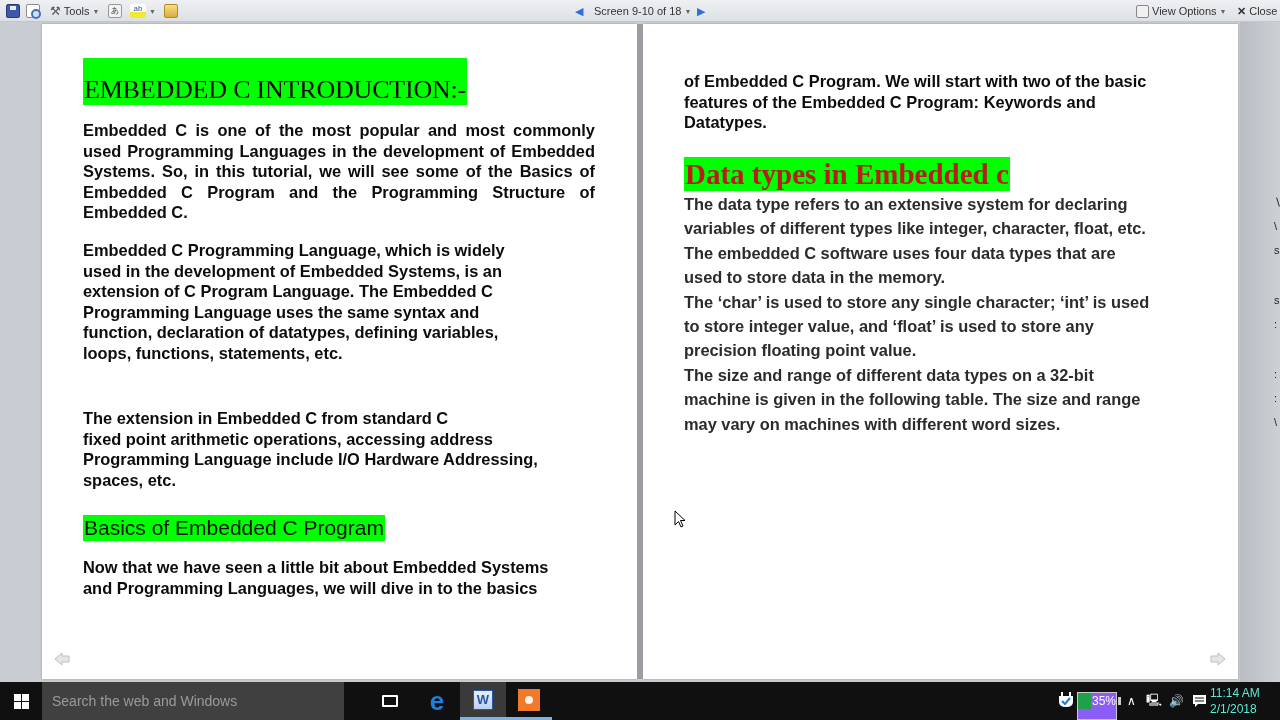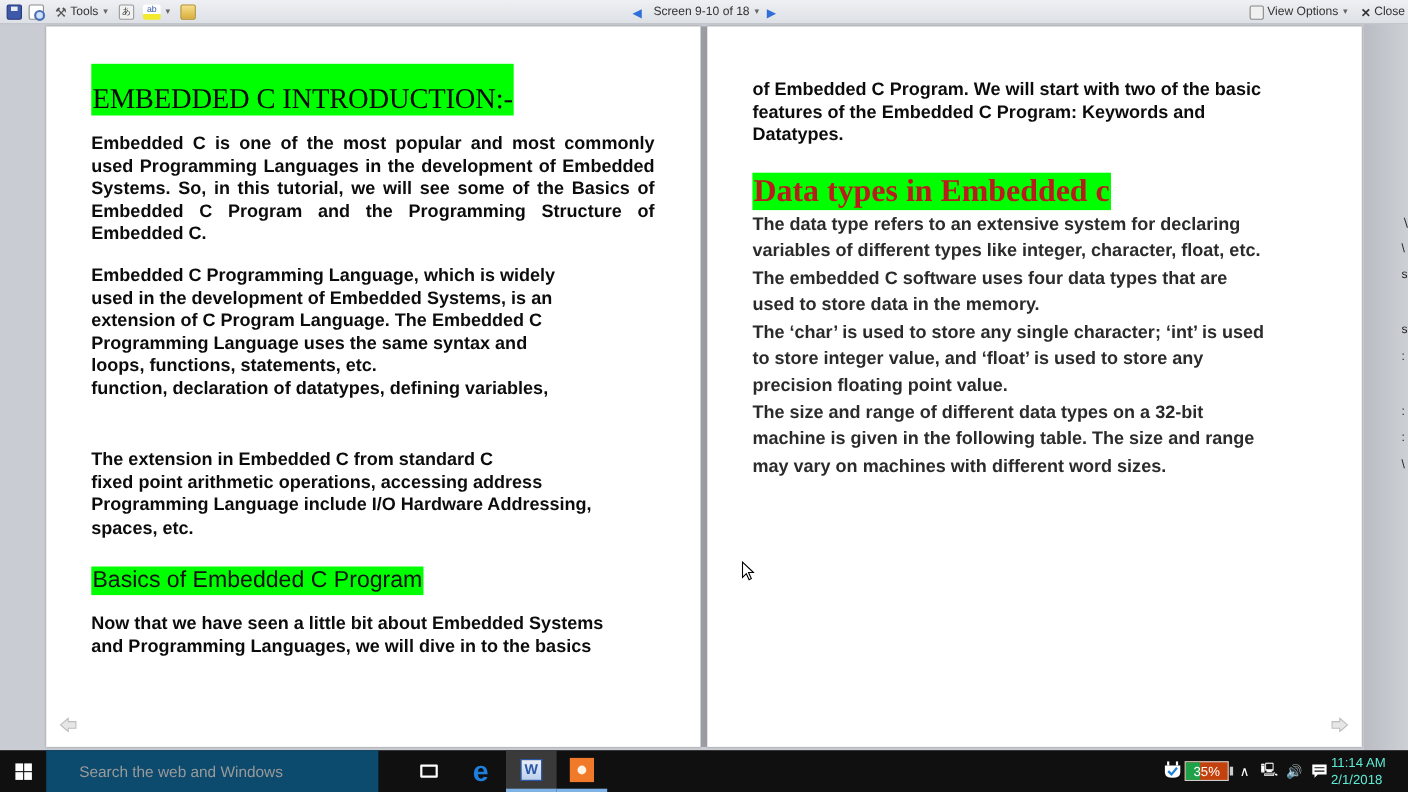--- a/index.html
+++ b/index.html
@@ -45,32 +45,32 @@
   .arrow-left { left: 54px; top: 652px; }
   .arrow-right { left: 1210px; top: 652px; }
 
   .cursor { position: absolute; left: 674px; top: 510px; }
 
   
   .taskbar { position: absolute; left: 0; top: 682px; width: 1280px; height: 38px; background: #101010; color: #fff; }
   .start { position: absolute; left: 0; top: 0; width: 42px; height: 38px; display: flex; align-items: center; justify-content: center; }
   .win-logo { display: grid; grid-template-columns: 7px 7px; gap: 1px; }
   .win-logo span { width: 7px; height: 7px; background: #fff; }
-  .search-box { position: absolute; left: 42px; top: 0; width: 302px; height: 38px; background: #0c4a6e; color: #9a9a9a;
-    font-size: 14px; line-height: 38px; padding-left: 30px; }
+  .search-box { position: absolute; left: 42px; top: 0; width: 302px; height: 38px; background: #404040; color: #9a9a9a;
+    font-size: 14px; line-height: 38px; padding-left: 10px; }
   .tb-app { position: absolute; top: 0; height: 38px; width: 46px; display: flex; align-items: center; justify-content: center; }
   .tb-app.active { background: #3a3a3a; border-bottom: 3px solid #7fb3e6; }
   .tb-app.running { border-bottom: 3px solid #7fb3e6; }
   .task-view { width: 16px; height: 12px; border: 2px solid #fff; border-radius: 1px; }
   .edge { color: #1e7fdc; font-size: 26px; font-weight: bold; font-family: "Liberation Sans", sans-serif; line-height: 26px; }
   .word { width: 20px; height: 20px; background: linear-gradient(#e8eef9,#bcd0ee); border: 1px solid #2a57a8; color: #2a57a8; font-weight: bold; font-size: 13px; text-align: center; line-height: 18px; }
   .recorder { width: 22px; height: 22px; background: #f07a2a; display: flex; align-items: center; justify-content: center; }
   .recorder span { width: 8px; height: 8px; border-radius: 50%; background: #fff3e5; }
   .tray { position: absolute; top: 0; height: 38px; display: flex; align-items: center; font-size: 12px; color: #fff; }
-  .battery { position: absolute; left: 1077px; top: 10px; width: 40px; height: 18px; border: 1px solid #ccc; background: #c2410c; font-size: 12px; line-height: 16px; text-align: center; }
+  .battery { position: absolute; left: 1077px; top: 10px; width: 40px; height: 28px; border: 1px solid #ccc; background: #8b5cf6; font-size: 12px; line-height: 16px; text-align: right; }
   .battery-fill { position: absolute; left: 0; top: 0; height: 16px; width: 35%; background: #1fa14a; }
   .battery-txt { position: relative; }
   .battery-nub { position: absolute; left: 1118px; top: 15px; width: 3px; height: 8px; background: #ccc; }
   .clock { position: absolute; left: 1210px; top: 3px; width: 64px; text-align: left; font-size: 12px; line-height: 16px; color: #5eead4; }
 </style>
 </head>
 <body>
 
 <div class="toolbar">
   <div class="tb-item" style="left:6px">
@@ -118,22 +118,22 @@
 </div>
 
 <div class="page page-left">
   <div class="h1 hl">EMBEDDED C INTRODUCTION:-</div>
   <div class="para justify" style="top:96px;width:512px">Embedded C is one of the most popular and most commonly used Programming Languages in the development of Embedded Systems. So, in this tutorial, we will see some of the Basics of Embedded C Program and the Programming Structure of Embedded C.</div>
   <div class="para" style="top:216px;width:520px">
     <div>Embedded C Programming Language, which is widely</div>
     <div>used in the development of Embedded Systems, is an</div>
     <div>extension of C Program Language. The Embedded C</div>
     <div>Programming Language uses the same syntax and</div>
+    <div>function, declaration of datatypes, defining variables,</div>
     <div>loops, functions, statements, etc.</div>
-    <div>function, declaration of datatypes, defining variables,</div>
   </div>
   <div class="para" style="top:384px;width:530px">
     <div>The extension in Embedded C from standard C</div>
     <div>fixed point arithmetic operations, accessing address</div>
     <div>Programming Language include I/O Hardware Addressing,</div>
     <div>spaces, etc.</div>
   </div>
   <div class="h2 hl">Basics of Embedded C Program</div>
   <div class="para" style="top:533px;width:540px">
     <div>Now that we have seen a little bit about Embedded Systems</div>

